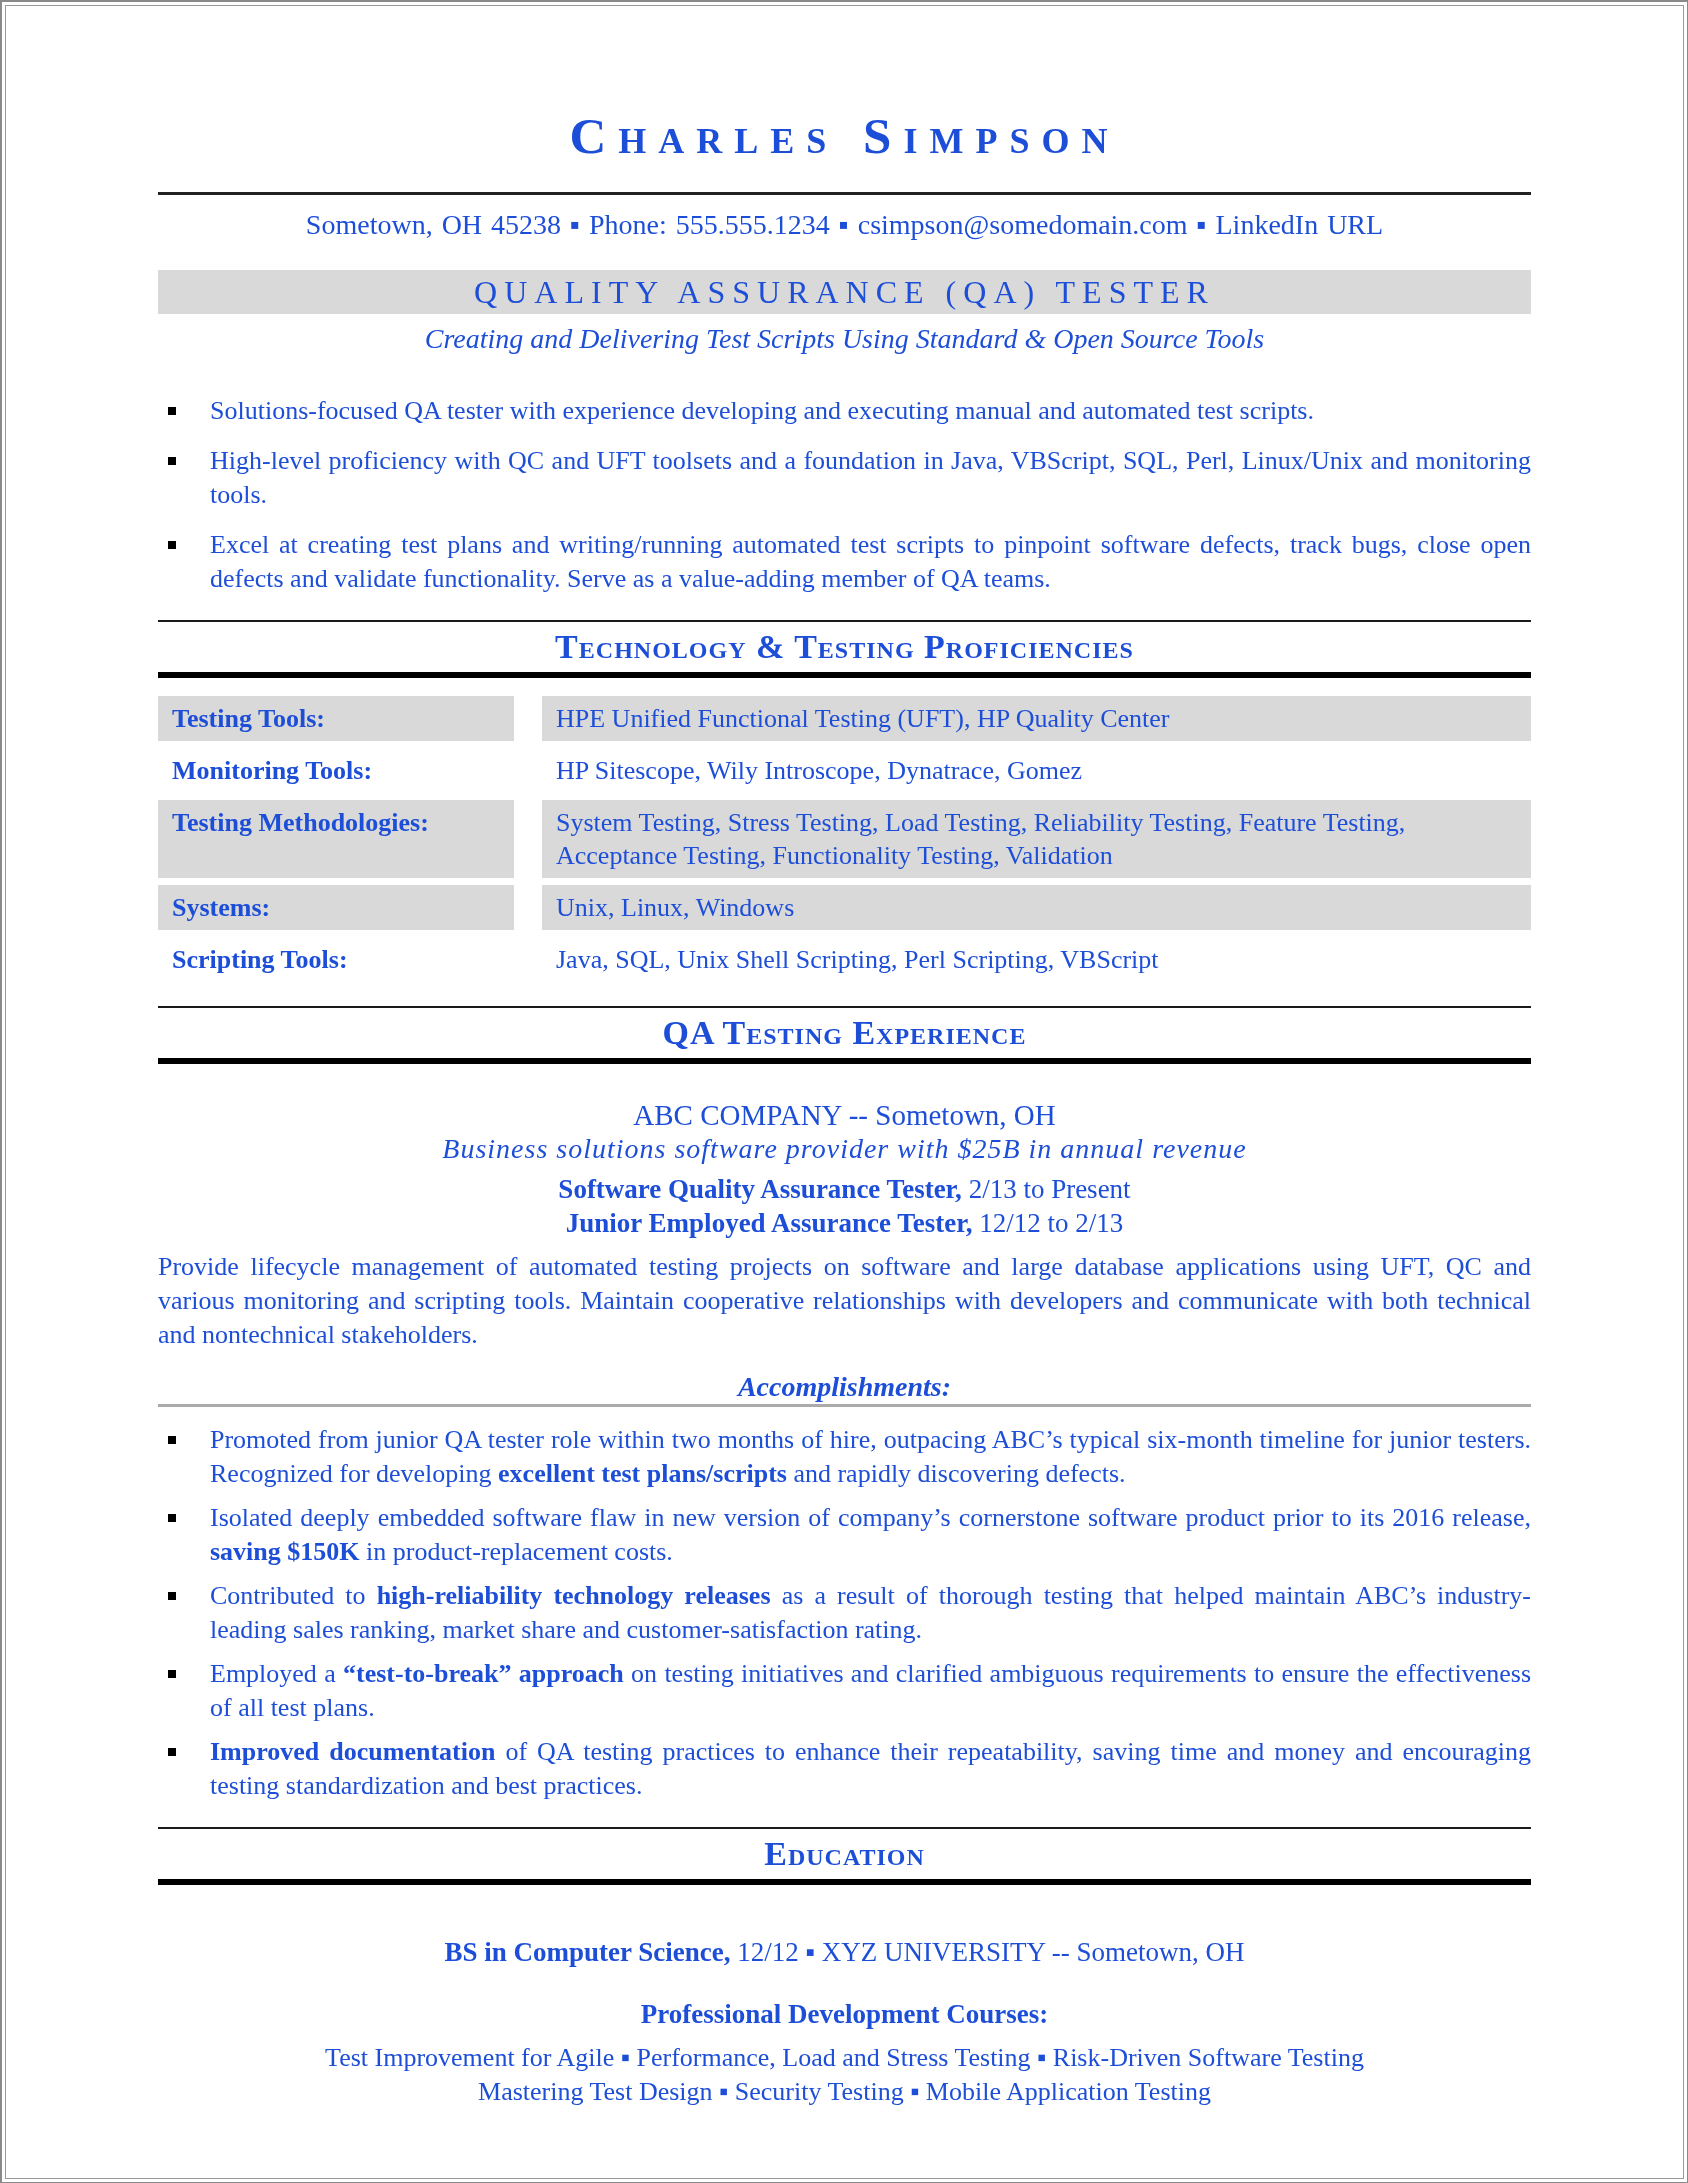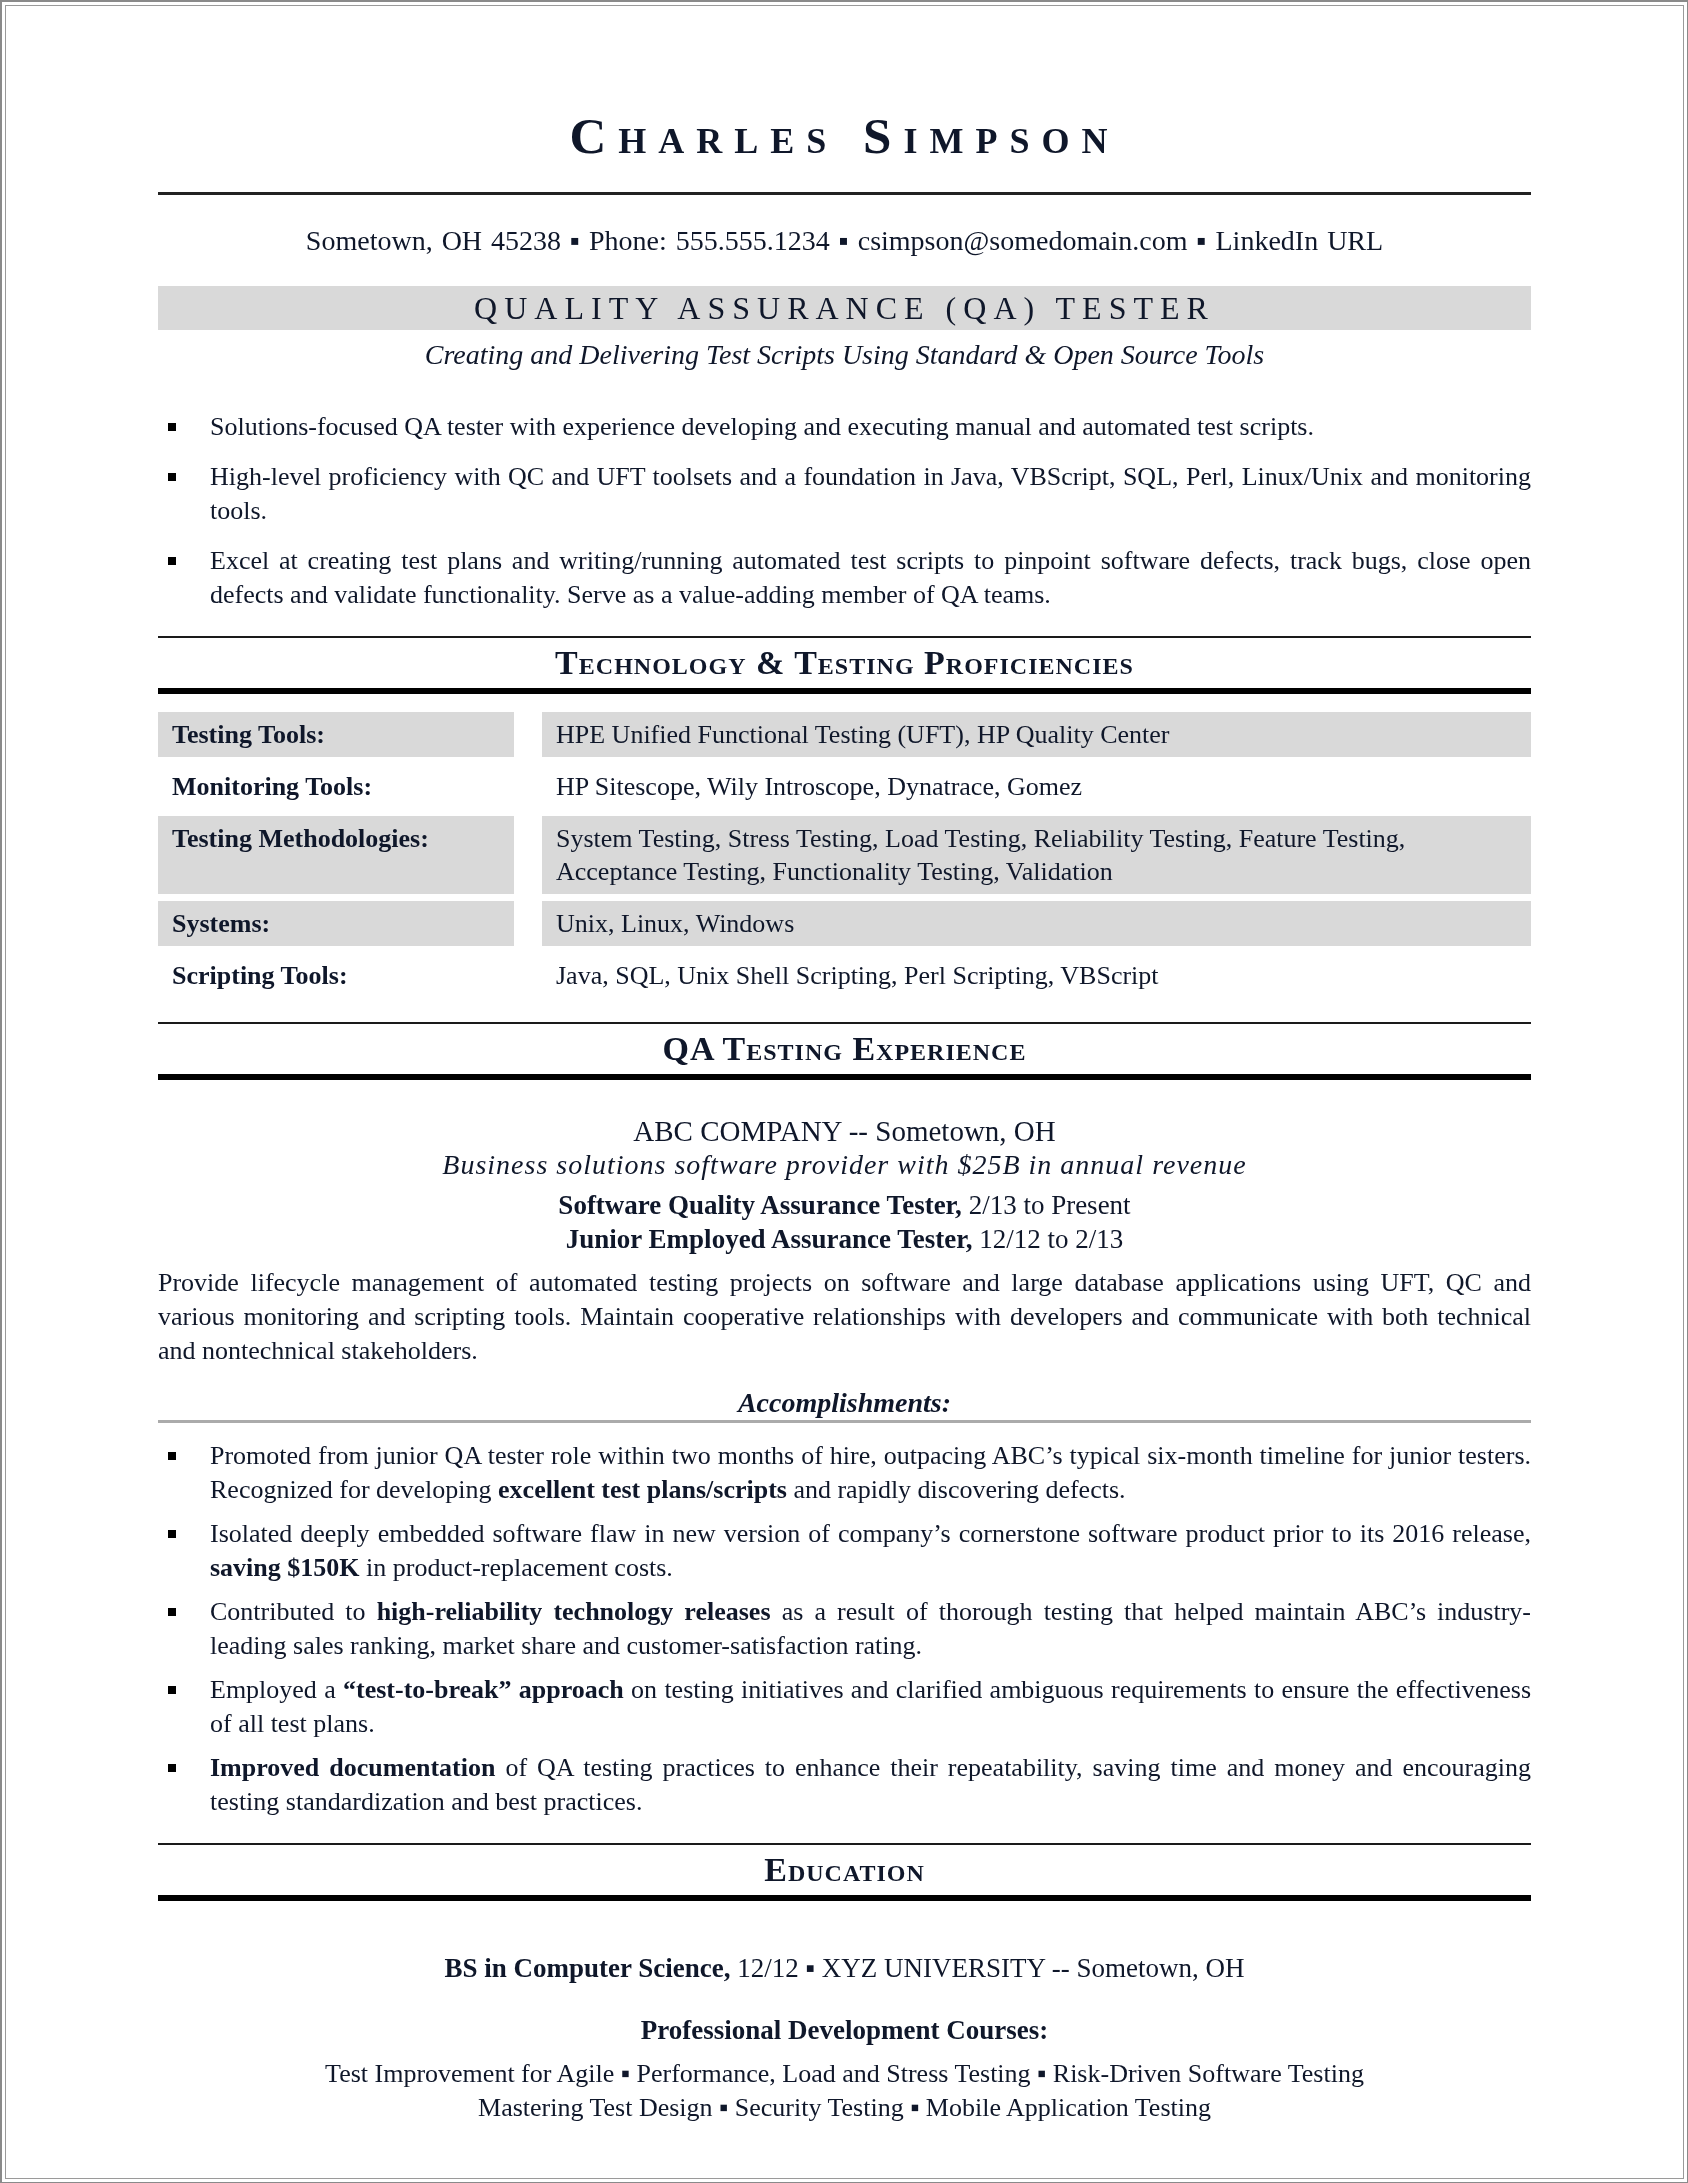--- a/index.html
+++ b/index.html
@@ -7,21 +7,21 @@
     position: relative;
     width: 1689px;
     height: 2184px;
     margin: 0 auto;
     background: #ffffff;
     box-sizing: border-box;
     border: 2px solid #8a8a8a;
     box-shadow: inset 0 0 0 3px #ffffff, inset 0 0 0 4px #9a9a9a;
     overflow: hidden;
     font-family: "Liberation Serif", "DejaVu Serif", serif;
-    color: #0f172a;
+    color: #1d4ed8;
   }
   .content {
     margin: 0 156px;
     padding-top: 103px;
   }
   
   .name {
     margin: 0;
     text-align: center;
     font-variant: small-caps;
@@ -29,21 +29,21 @@
     font-size: 51px;
     line-height: 63px;
     letter-spacing: 12px;
   }
   .name-rule {
     height: 3px;
     background: #222;
     margin-top: 24px;
   }
   .contact {
-    margin-top: 29px;
+    margin-top: 13px;
     text-align: center;
     font-size: 28px;
     line-height: 34px;
     word-spacing: 2px;
   }
   .banner {
     margin-top: 28px;
     background: #d9d9d9;
     text-align: center;
     font-size: 32px;

